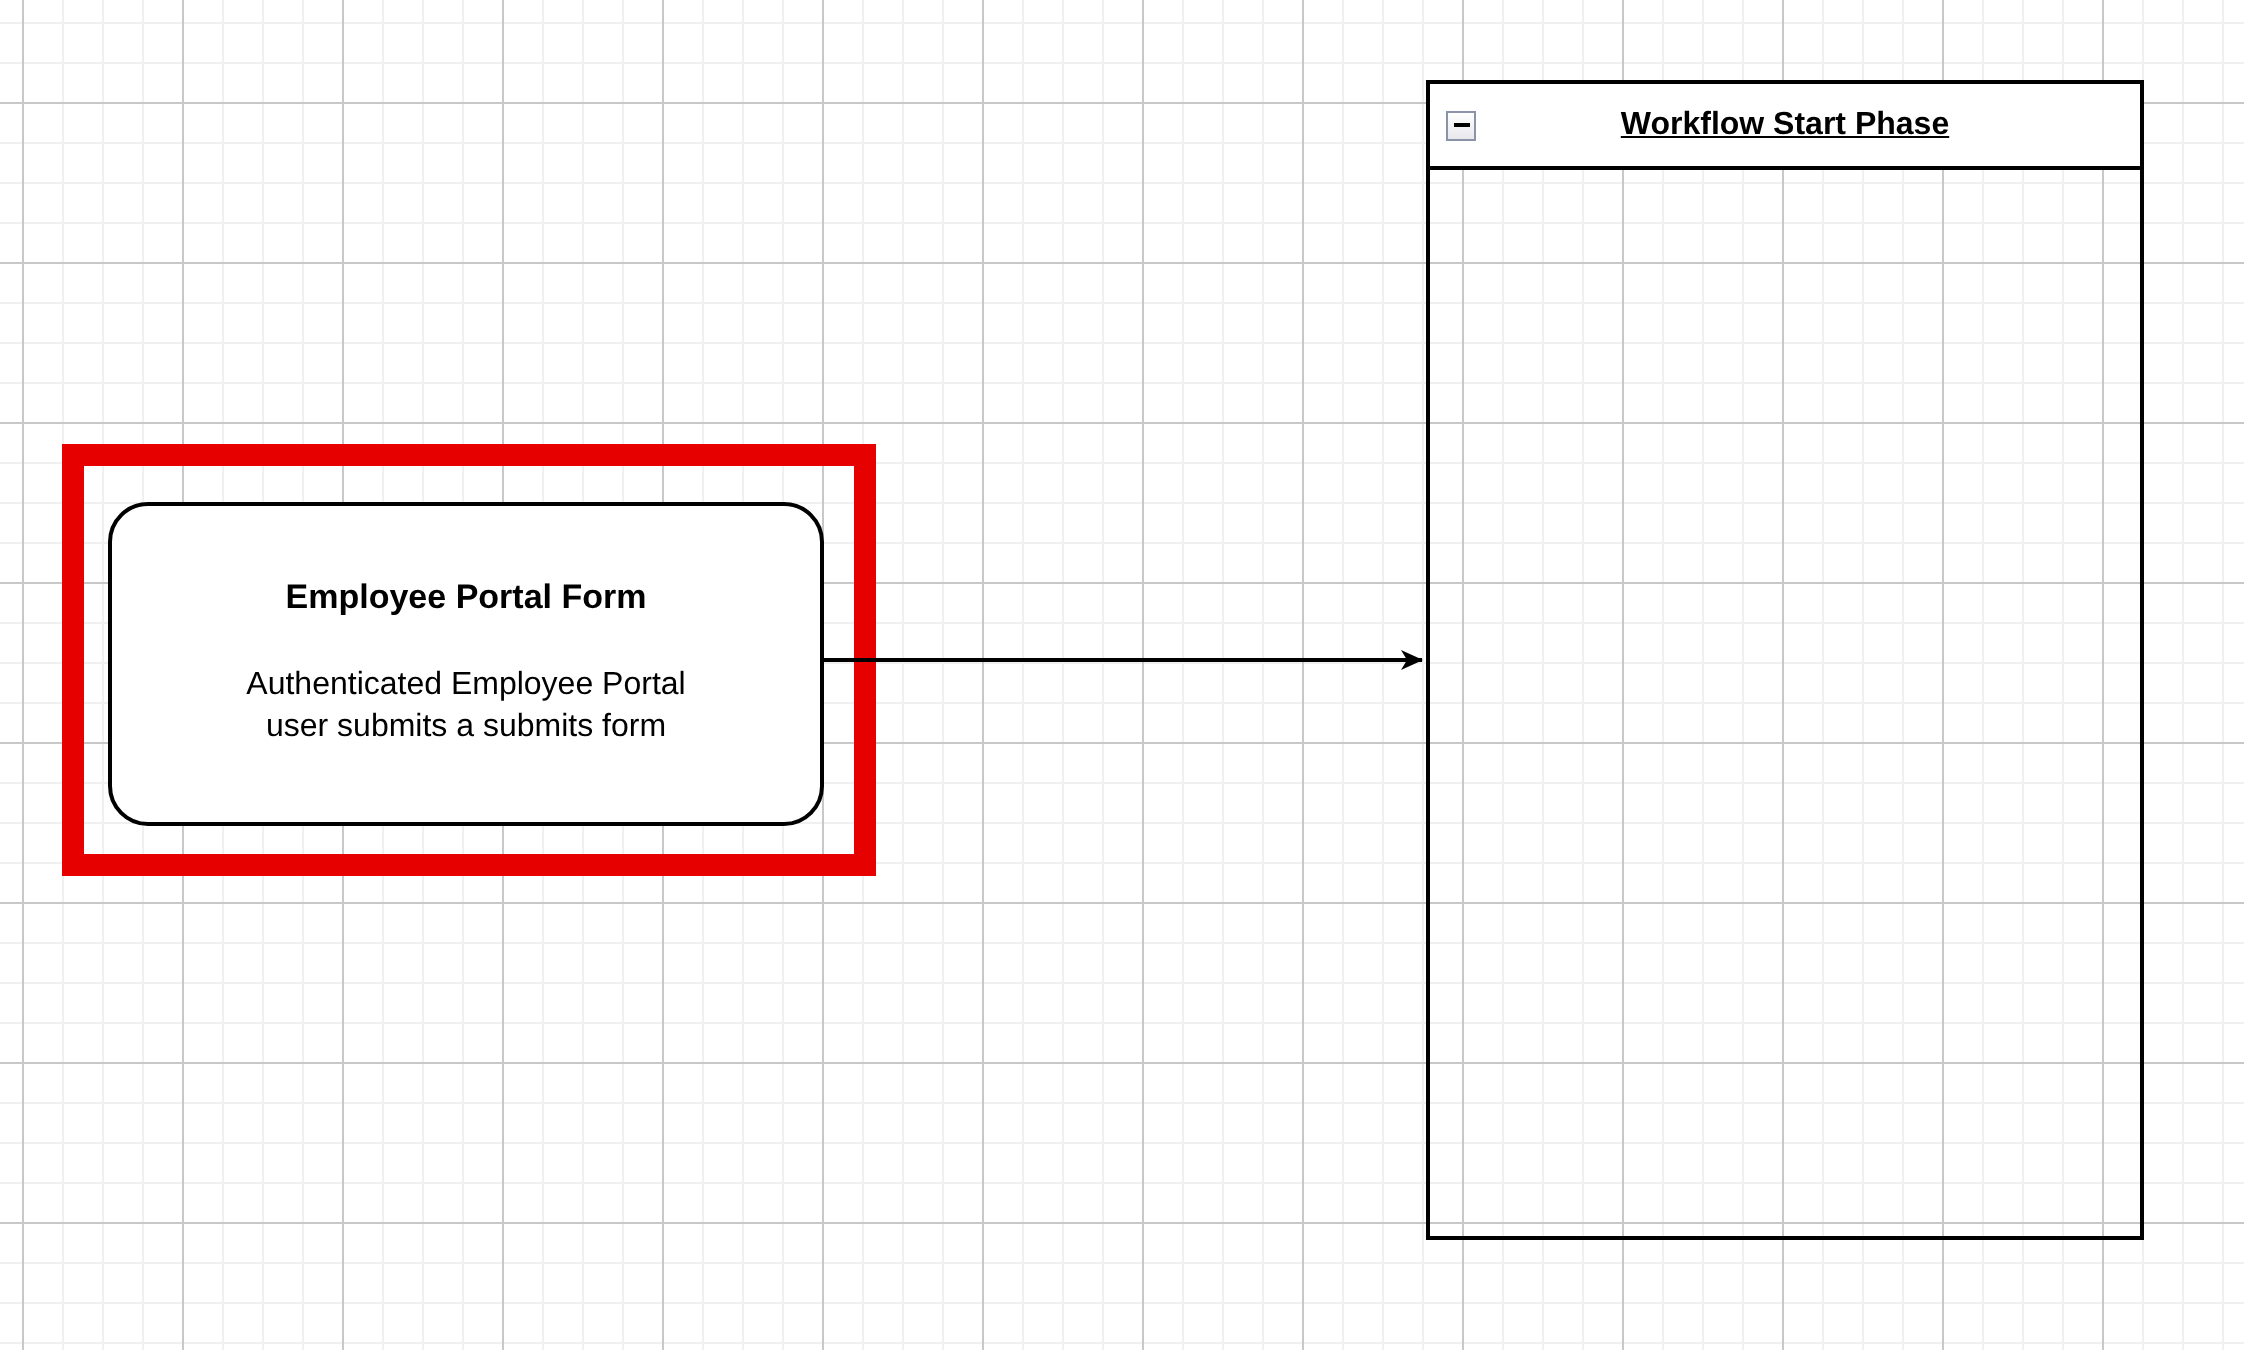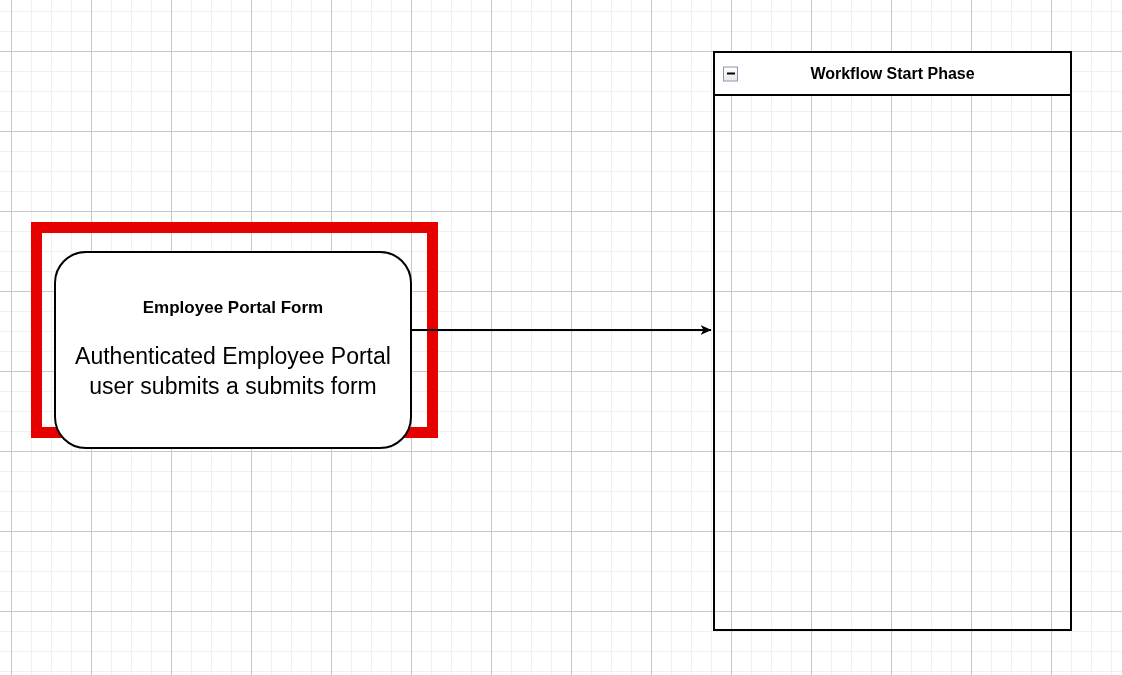--- a/index.html
+++ b/index.html
@@ -37,43 +37,43 @@
     border: 11px solid #e60000;
     background: transparent;
   }
 
   
   .node-box {
     position: absolute;
     left: 54px;
     top: 251px;
     width: 358px;
-    height: 198px;
+    height: 162px;
     box-sizing: border-box;
     border: 2px solid #000000;
-    border-radius: 32px;
+    border-radius: 20px;
     background: #ffffff;
     display: flex;
     flex-direction: column;
     align-items: center;
     justify-content: center;
     text-align: center;
   }
 
   .node-title {
     font-size: 17px;
     font-weight: bold;
     color: #000000;
     line-height: 1.2;
     margin-bottom: 24px;
     white-space: nowrap;
   }
 
   .node-desc {
-    font-size: 23px;
+    font-size: 16px;
     font-weight: normal;
     color: #000000;
     line-height: 1.3;
     width: 340px;
   }
 
   
   .connector {
     position: absolute;
     left: 404px;
@@ -81,26 +81,27 @@
     width: 320px;
     height: 44px;
     overflow: visible;
     pointer-events: none;
   }
 
   
   .phase-container {
     position: absolute;
     left: 713px;
-    top: 51px;
+    top: 40px;
     width: 359px;
     height: 580px;
     box-sizing: border-box;
     border: 2px solid #000000;
     background: transparent;
+    text-decoration: underline;
   }
 
   .phase-header {
     position: relative;
     height: 43px;
     box-sizing: border-box;
     border-bottom: 2px solid #000000;
     background: #ffffff;
     display: flex;
     align-items: center;

